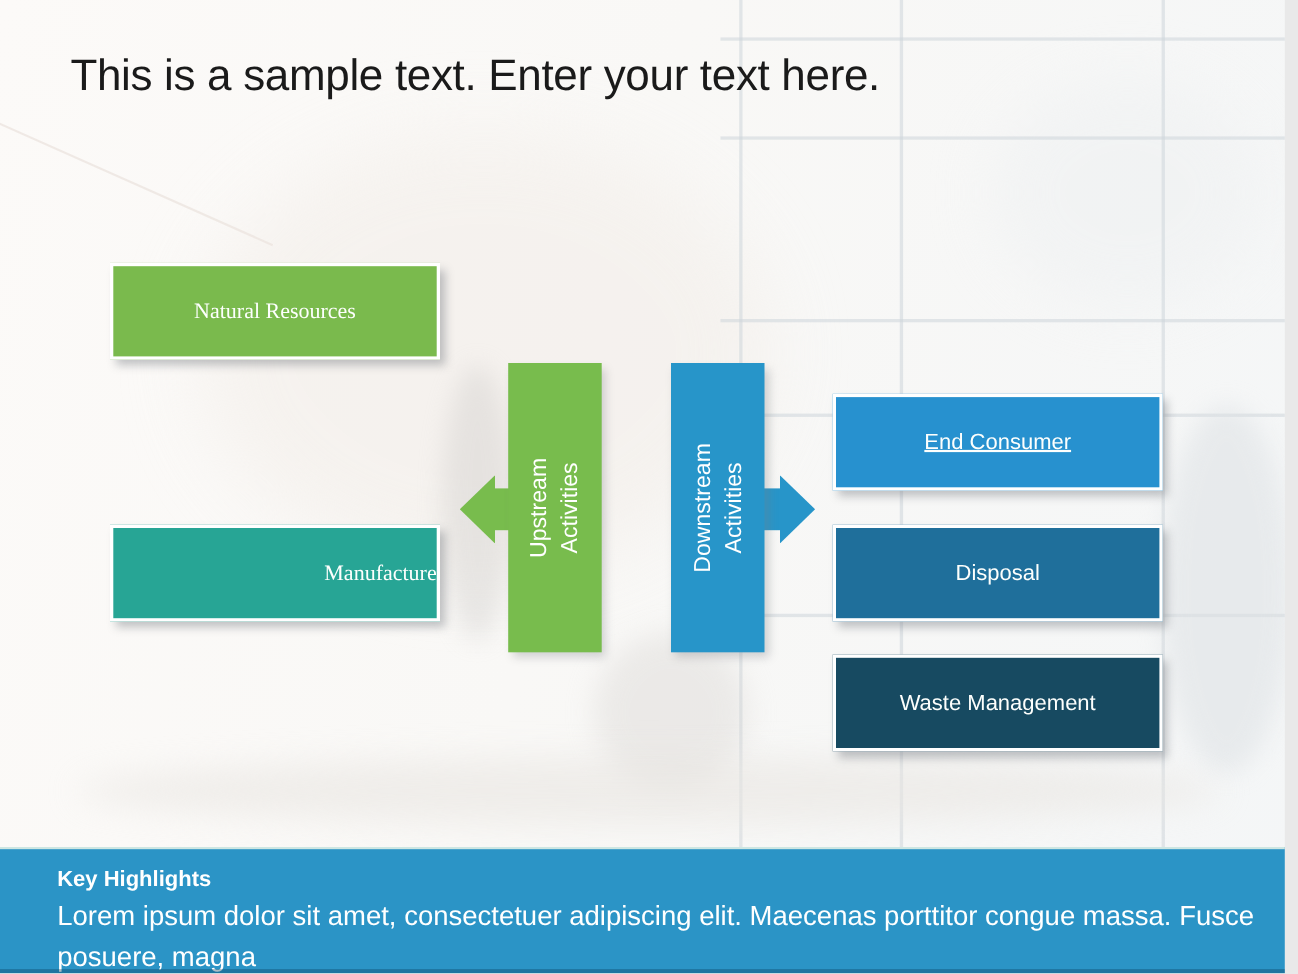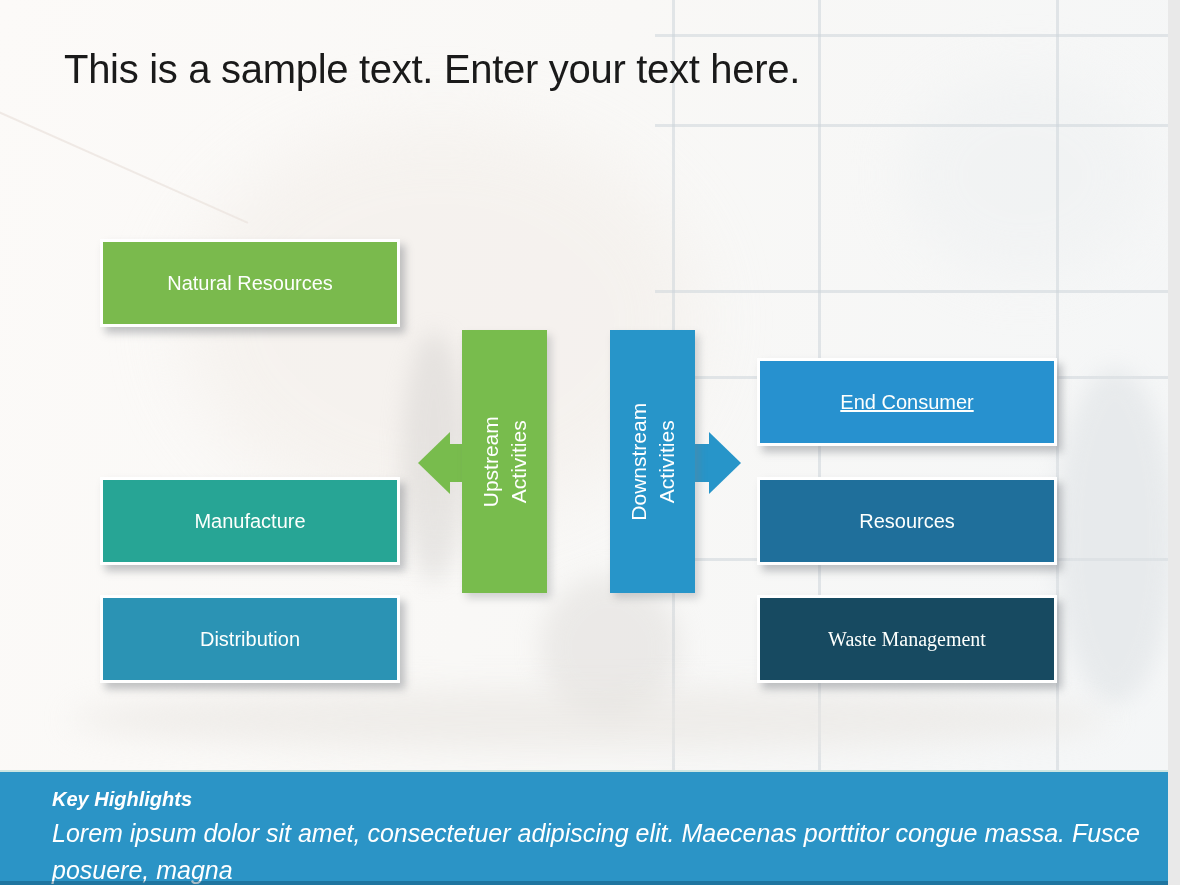--- a/index.html
+++ b/index.html
@@ -28,21 +28,21 @@
     font-size:40px;font-weight:400;letter-spacing:-.3px;color:#1a1a1a;white-space:nowrap;
   }
   
   .pbox{
     position:absolute;width:300px;height:88px;box-sizing:border-box;
     border:3px solid #ffffff;
     box-shadow:5px 6px 8px rgba(120,125,130,.45);
     display:flex;align-items:center;justify-content:center;
     color:#fdfffd;font-size:20px;
   }
-  .col-left{left:100px;}
+  .col-left{left:100px;font-family:Liberation Serif, serif;}
   .col-right{left:757px;}
   .row1{top:239px;} .row2{top:358px;} .row3{top:477px;} .row4{top:595px;}
   
   .vbar{
     position:absolute;top:330px;width:85px;height:263px;
     box-shadow:4px 5px 8px rgba(120,125,130,.32);
     display:flex;align-items:center;justify-content:center;
   }
   .vbar-up{left:462px;}
   .vbar-down{left:610px;}
@@ -84,34 +84,31 @@
   <div class="blob b-figure-left"></div>
   <div class="blob b-chairs"></div>
   <div class="blob b-figure-right"></div>
   <div class="blob b-table"></div>
 
   <h1 class="title">This is a sample text. Enter your text here.</h1>
 
   <div class="pbox col-left row1" style="background: rgb(122, 186, 77);">
     <span>Natural Resources</span>
   </div>
-  <div class="pbox col-left row3" style="background: rgb(39, 165, 149);">
+  <div class="pbox col-left row3" style="background: rgb(39, 165, 149); justify-content: flex-end;">
     <span>Manufacture</span>
-  </div>
-  <div class="pbox col-left row4" style="background: rgb(43, 147, 180);">
-    <span>Distribution</span>
   </div>
 
   <div class="pbox col-right row2" style="background: rgb(39, 145, 207); text-decoration: underline;">
     <span>End Consumer</span>
   </div>
   <div class="pbox col-right row3" style="background: rgb(31, 111, 155);">
-    <span>Resources</span>
+    <span>Disposal</span>
   </div>
-  <div class="pbox col-right row4" style="background: rgb(23, 74, 97); font-family: Liberation Serif, serif;">
+  <div class="pbox col-right row4" style="background: rgb(23, 74, 97);">
     <span>Waste Management</span>
   </div>
 
   <div class="stem stem-left" style="background: rgb(120, 188, 77);"></div>
   <div class="head head-left" style="background: rgb(120, 188, 77);"></div>
   <div class="vbar vbar-up" style="background: rgb(120, 188, 77);">
     <div class="vlabel">
       <span>Upstream</span>
       <span>Activities</span>
     </div>
@@ -119,19 +116,19 @@
 
   <div class="stem stem-right" style="background: rgb(39, 149, 201);"></div>
   <div class="head head-right" style="background: rgb(39, 149, 201);"></div>
   <div class="vbar vbar-down" style="background: rgb(39, 149, 201);">
     <div class="vlabel">
       <span>Downstream</span>
       <span>Activities</span>
     </div>
   </div>
 
-  <div class="footer" style="background: rgb(43, 148, 198); font-style: italic;">
+  <div class="footer" style="background: rgb(43, 148, 198);">
     <div class="footer-heading">Key Highlights</div>
     <div class="footer-body">Lorem ipsum dolor sit amet, consectetuer adipiscing elit. Maecenas porttitor congue massa. Fusce posuere, magna</div>
     <div class="footer-strip"></div>
   </div>
 
 </div>
 
 </body></html>

